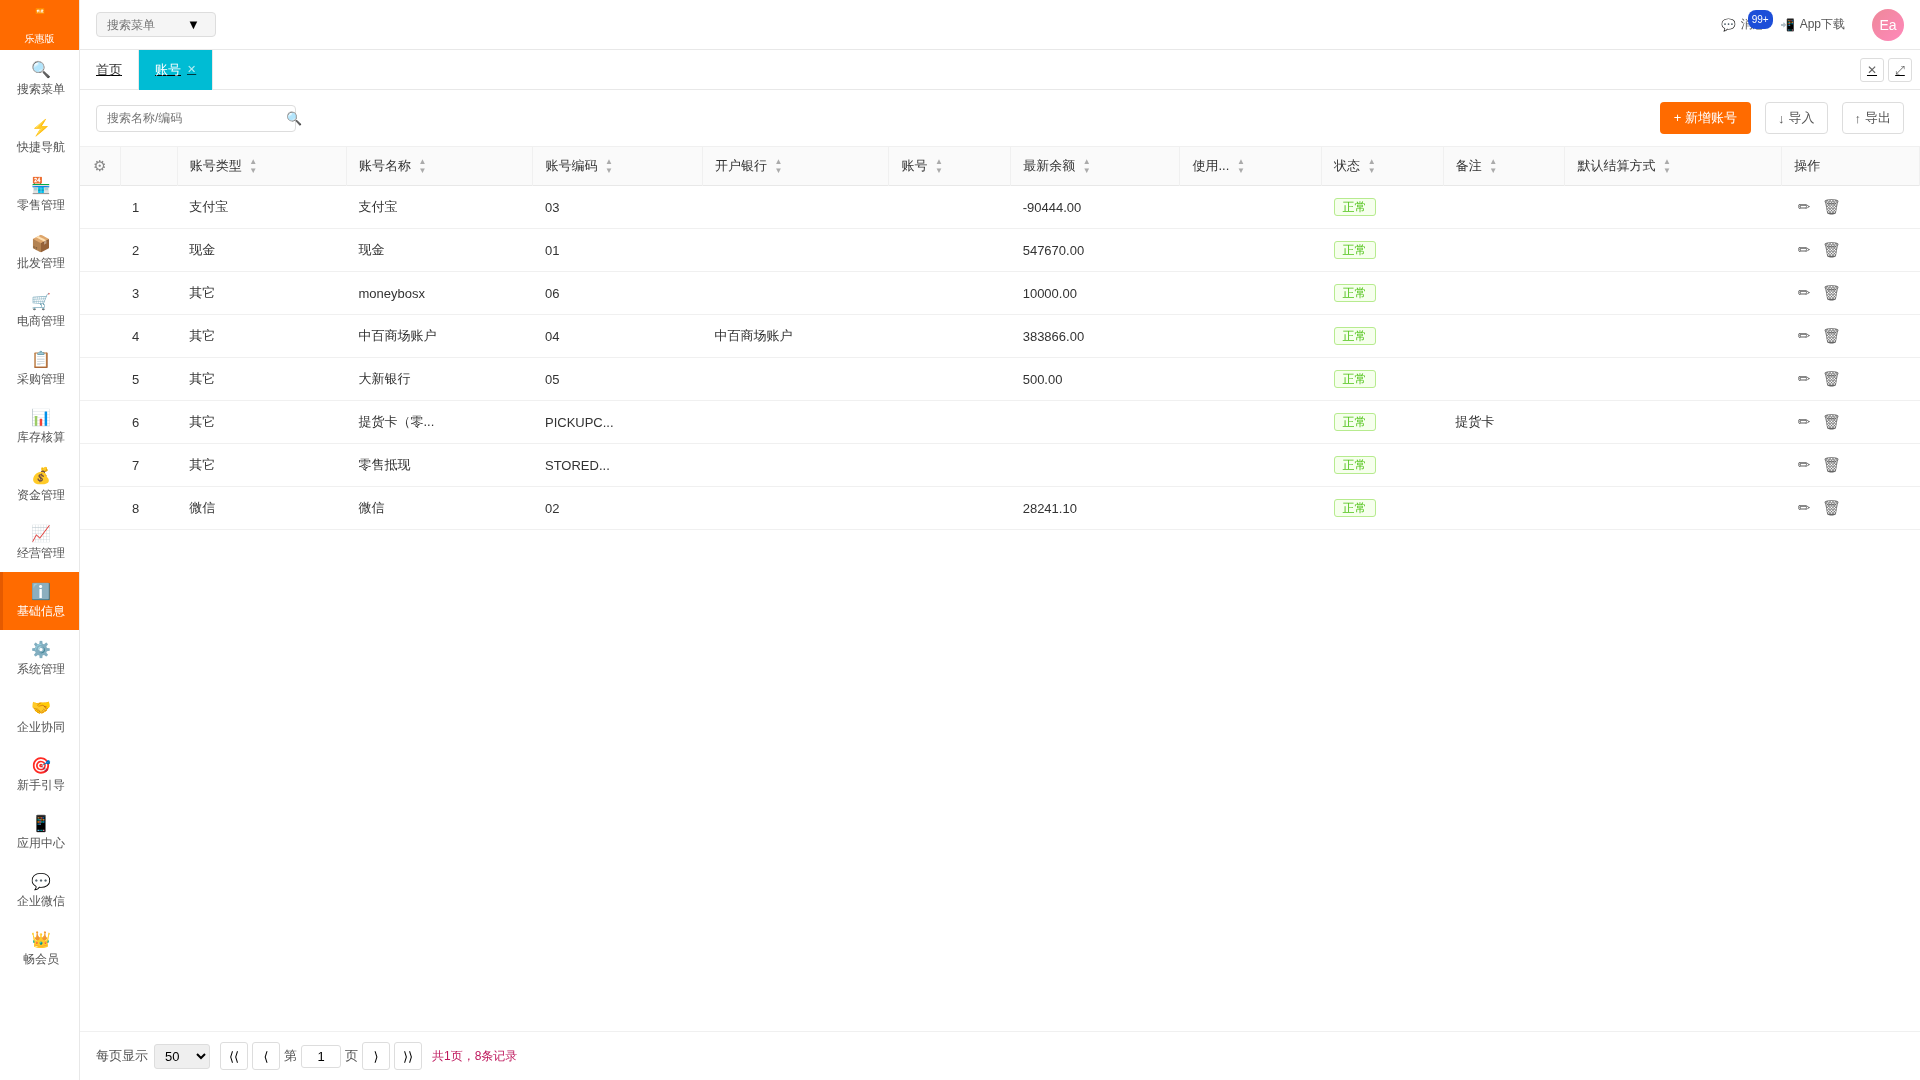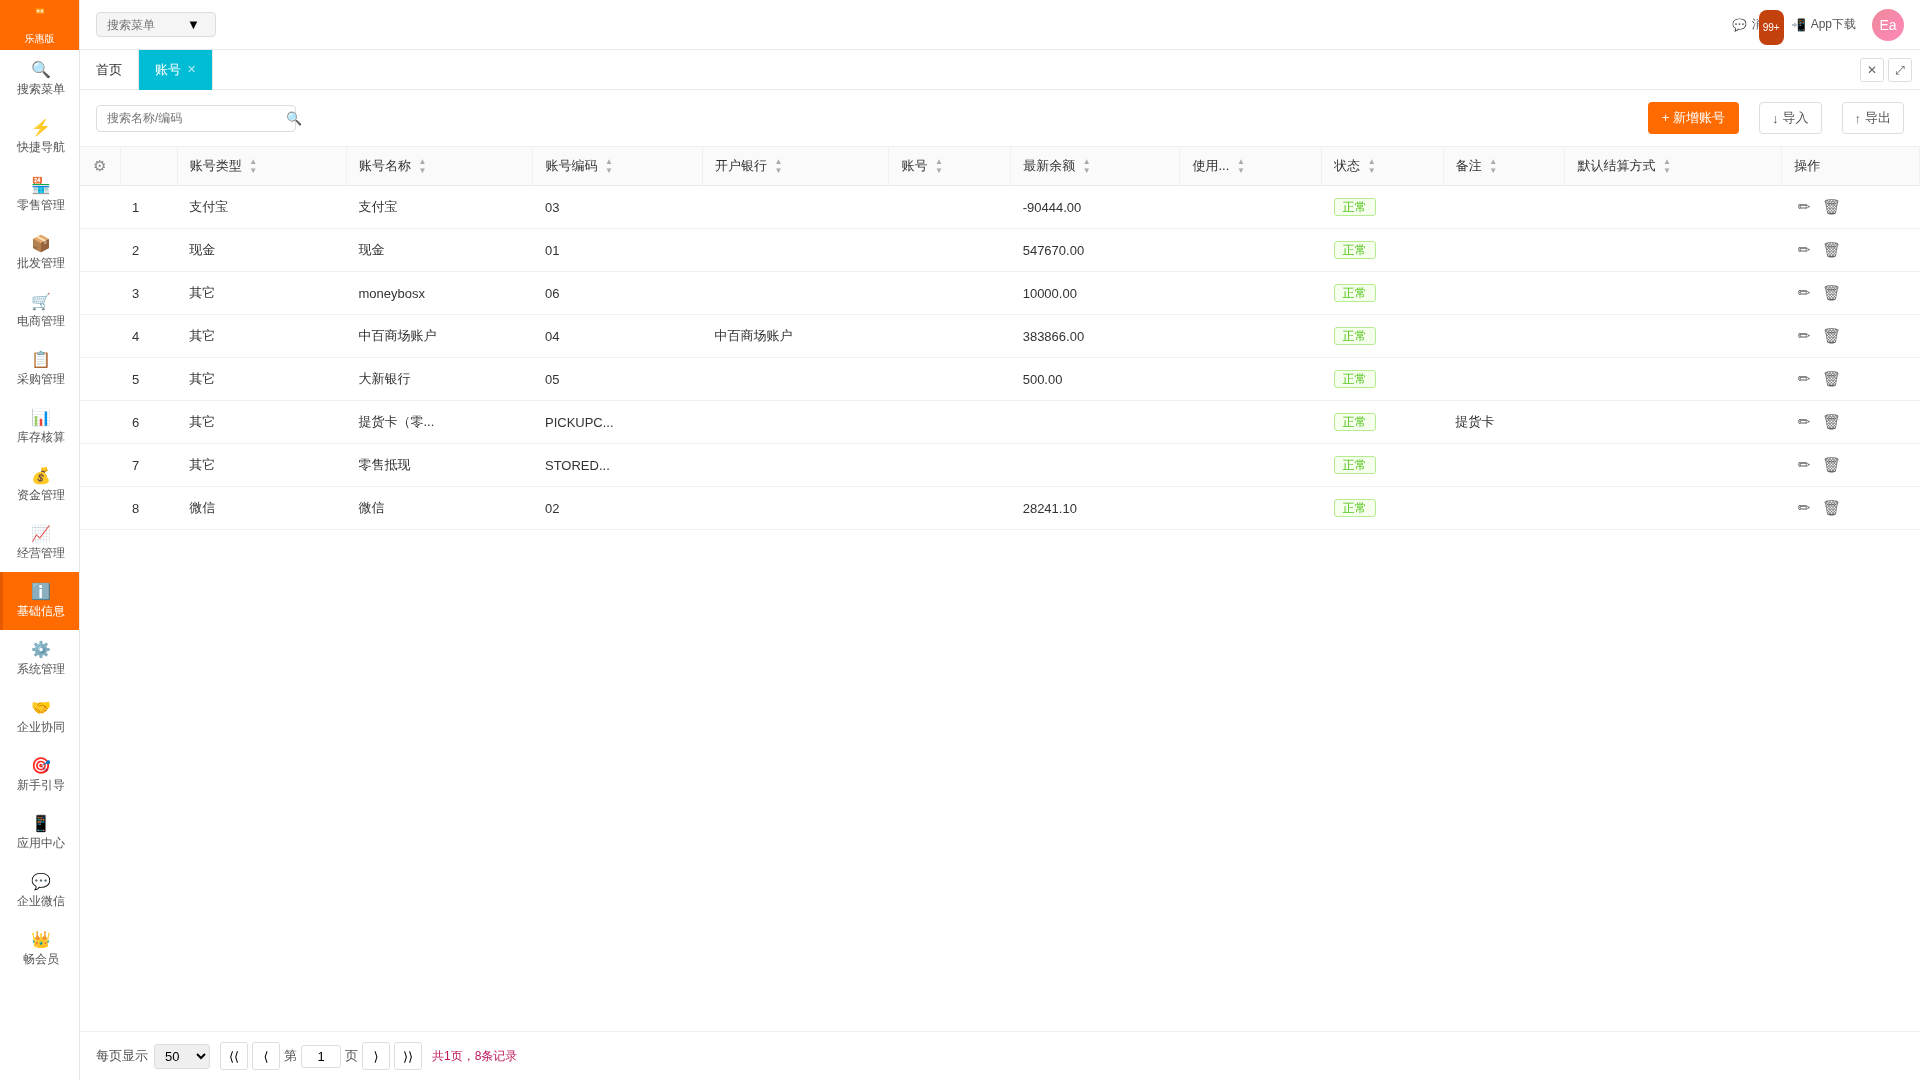--- a/index.html
+++ b/index.html
@@ -98,25 +98,25 @@
       gap: 4px;
       cursor: pointer;
       font-size: 12px;
       color: #555;
       position: relative;
     }
     .badge {
       position: absolute;
       top: -6px;
       right: -8px;
-      background: #c2410c;
+      background: #1d4ed8;
       color: #fff;
       font-size: 10px;
       border-radius: 8px;
-      padding: 12px 4px;
+      padding: 4px 4px;
       min-width: 16px;
       text-align: left;
     }
     .header-app {
       display: flex;
       align-items: center;
       gap: 4px;
       cursor: pointer;
       font-size: 12px;
       color: #555;
@@ -132,20 +132,21 @@
 
     
     .tab-bar {
       height: 40px;
       background: #fff;
       display: flex;
       align-items: center;
       border-bottom: 1px solid #e8e8e8;
       padding: 0 0 0 0;
       flex-shrink: 0;
+      text-decoration: underline;
     }
     .tab-item {
       height: 40px;
       display: flex;
       align-items: center;
       padding: 0 16px;
       cursor: pointer;
       font-size: 13px;
       color: #333;
       border-right: 1px solid #e8e8e8;
@@ -198,21 +199,21 @@
     .search-box input {
       border: none;
       outline: none;
       font-size: 12px;
       flex: 1;
       background: transparent;
     }
     .toolbar-right {
       display: flex;
       align-items: center;
-      gap: 20px;
+      gap: 14px;
     }
     .btn-primary {
       background: #ff6b00;
       color: #fff;
       border: none;
       border-radius: 4px;
       padding: 7px 14px;
       cursor: pointer;
       font-size: 13px;
       display: flex;
@@ -469,21 +470,21 @@
     <div class="header-right">
       <div class="header-msg">
         <span>💬</span>
         <span>消息</span>
         <span class="badge">99+</span>
       </div>
       <div class="header-app">
         <span>📲</span>
         <span>App下载</span>
       </div>
-      <div class="header-avatar" style="background: linear-gradient(135deg, #e89, #f8b); display:flex;align-items:center;justify-content:center; color:#fff; font-size:14px;">
+      <div class="header-avatar" style="background: linear-gradient(135deg, #e89, #f8b); display:flex;align-items:center;justify-content:center; color:#fff; font-size:14px;margin-left:11px;">
         <span>Ea</span>
       </div>
     </div>
   </div>
 
   <div class="tab-bar">
     <div class="tab-item">
       <span>首页</span>
     </div>
     <div class="tab-item active">

